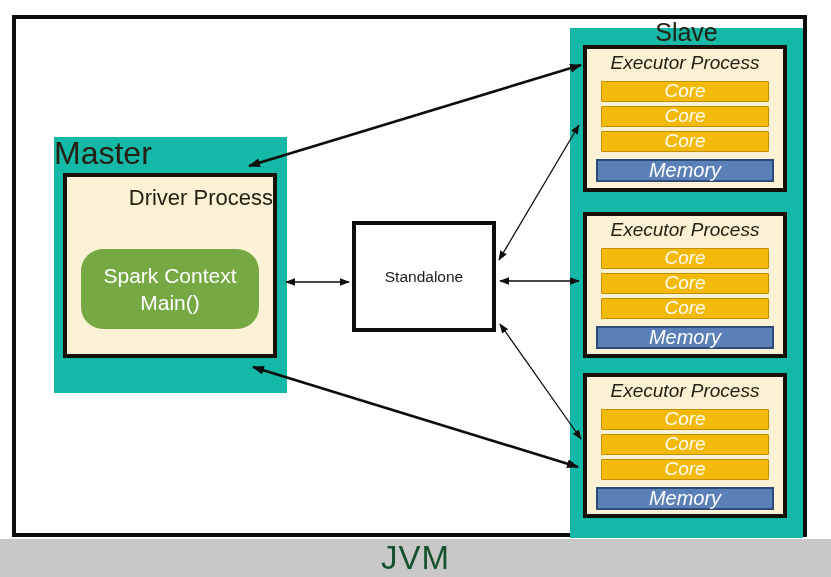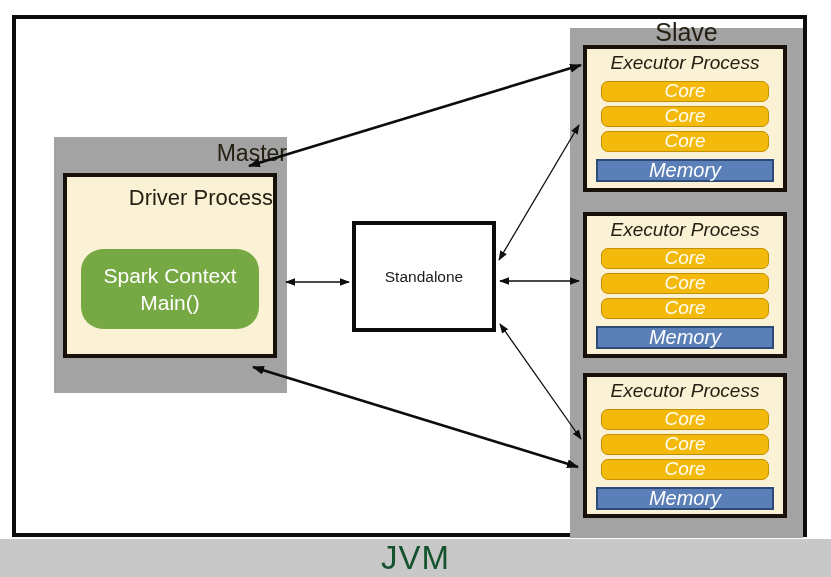--- a/index.html
+++ b/index.html
@@ -11,25 +11,25 @@
   .outer-border{
     position:absolute;left:12px;top:15px;width:795px;height:522px;
     border:4px solid #0d0d0d;box-sizing:border-box;z-index:1;background:#ffffff;
   }
   .jvm-bar{
     position:absolute;left:0;top:539px;width:831px;height:38px;
     background:#c8c8c8;z-index:4;display:flex;align-items:center;justify-content:center;
   }
   .jvm-bar .jvm-label{font-size:33px;color:#14532d;letter-spacing:1px;}
   .panel{
-    position:absolute;background:#a3a3a3;z-index:2;
+    position:absolute;background:#14b8a6;z-index:2;
   }
   .master-panel{left:54px;top:137px;width:233px;height:256px;}
   .panel-label{
-    text-align:right;font-size:23px;color:#262014;line-height:33px;
+    text-align:left;font-size:32px;color:#262014;line-height:33px;
   }
   .driver-box{
     position:absolute;left:9px;top:36px;width:214px;height:185px;
     border:4px solid #17110a;box-sizing:border-box;background:#fbf2d5;
   }
   .driver-title{text-align:right;font-size:22px;color:#262014;margin-top:8px;}
   .spark-context{
     position:absolute;left:14px;top:72px;width:178px;height:80px;
     background:#76a843;border-radius:22px;color:#ffffff;
     display:flex;flex-direction:column;align-items:center;justify-content:center;
@@ -49,21 +49,21 @@
   .executor{
     position:absolute;left:13px;width:204px;
     border:4px solid #17110a;box-sizing:border-box;background:#fbf2d5;font-style:italic;
   }
   .exec-1{top:17px;height:147px;}
   .exec-2{top:184px;height:146px;}
   .exec-3{top:345px;height:145px;}
   .exec-title{text-align:center;font-size:19px;color:#262014;margin-top:3px;}
   .core-bar{
     height:21px;margin:4px 14px 0 14px;background:#f3ba0b;
-    border:1.5px solid #c28f00;border-radius:7px;box-sizing:border-box;
+    border:1.5px solid #c28f00;border-radius:1px;box-sizing:border-box;
     color:#fffdf2;text-align:center;font-size:19px;line-height:18px;
   }
   .core-first{margin-top:7px;}
   .memory-bar{
     height:23px;margin:7px 9px 0 9px;background:#5b80b8;
     border:2px solid #2e4b77;border-radius:0;box-sizing:border-box;
     color:#ffffff;text-align:center;font-size:20px;line-height:19px;
   }
   svg.arrows{position:absolute;left:0;top:0;z-index:5;pointer-events:none;}
   svg.arrows line{stroke:#0d0d0d;}

